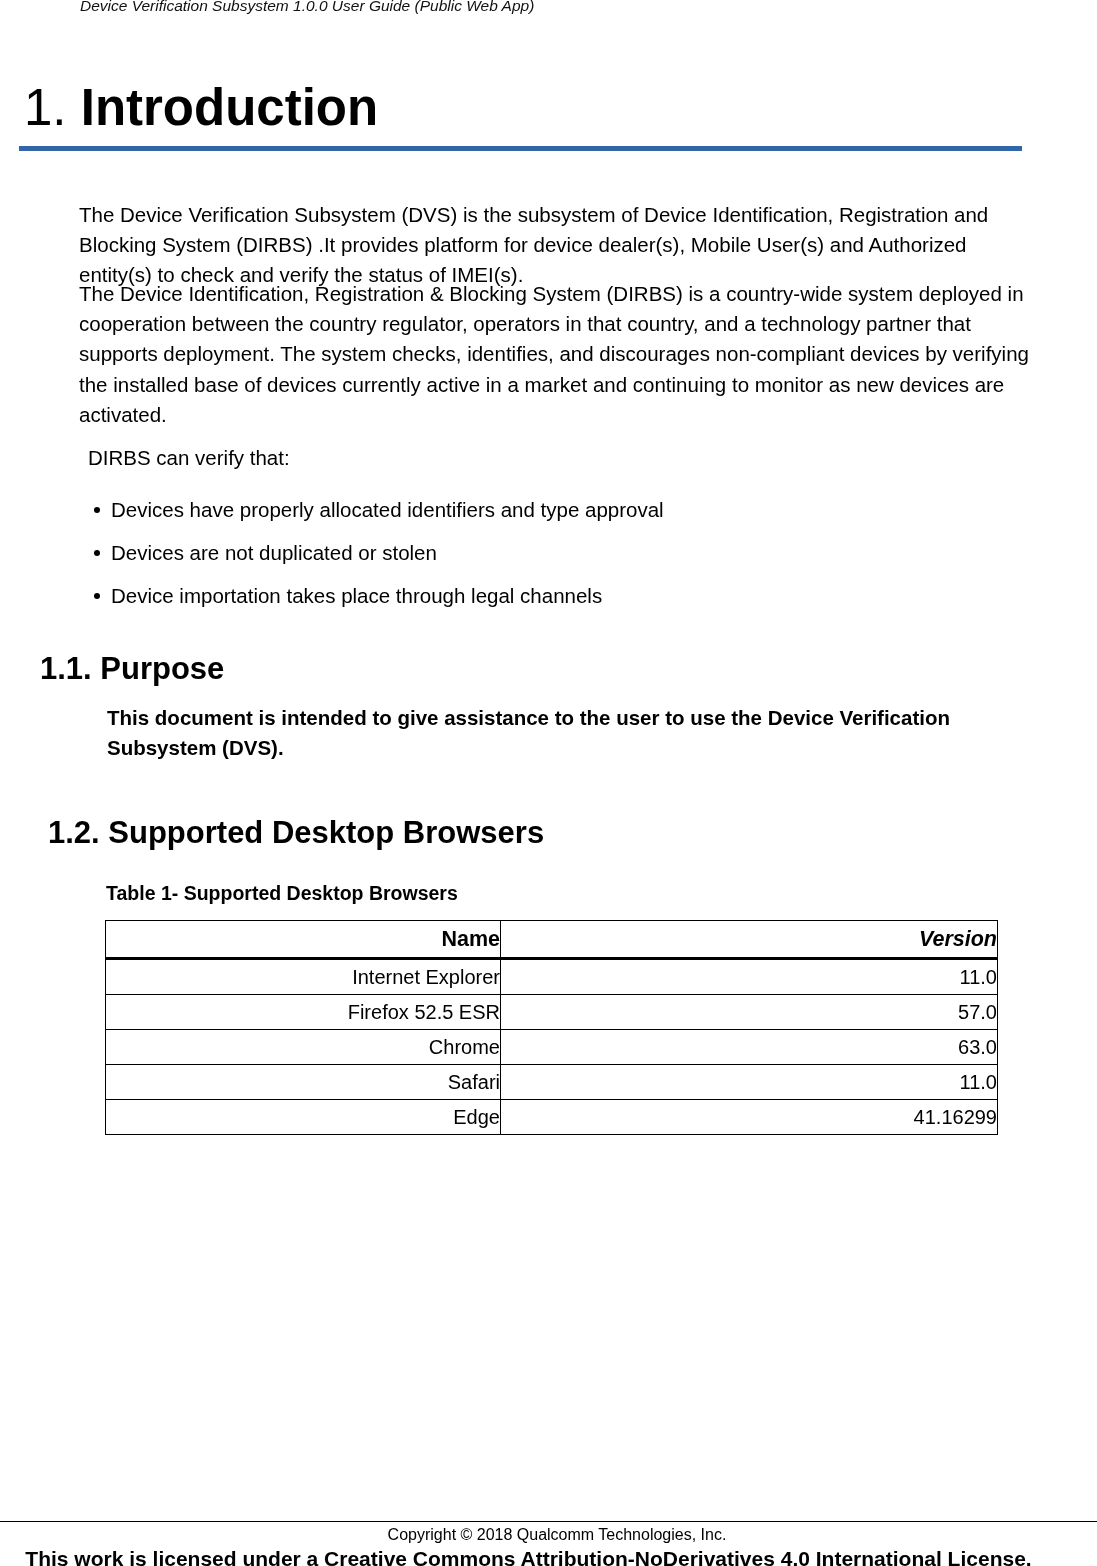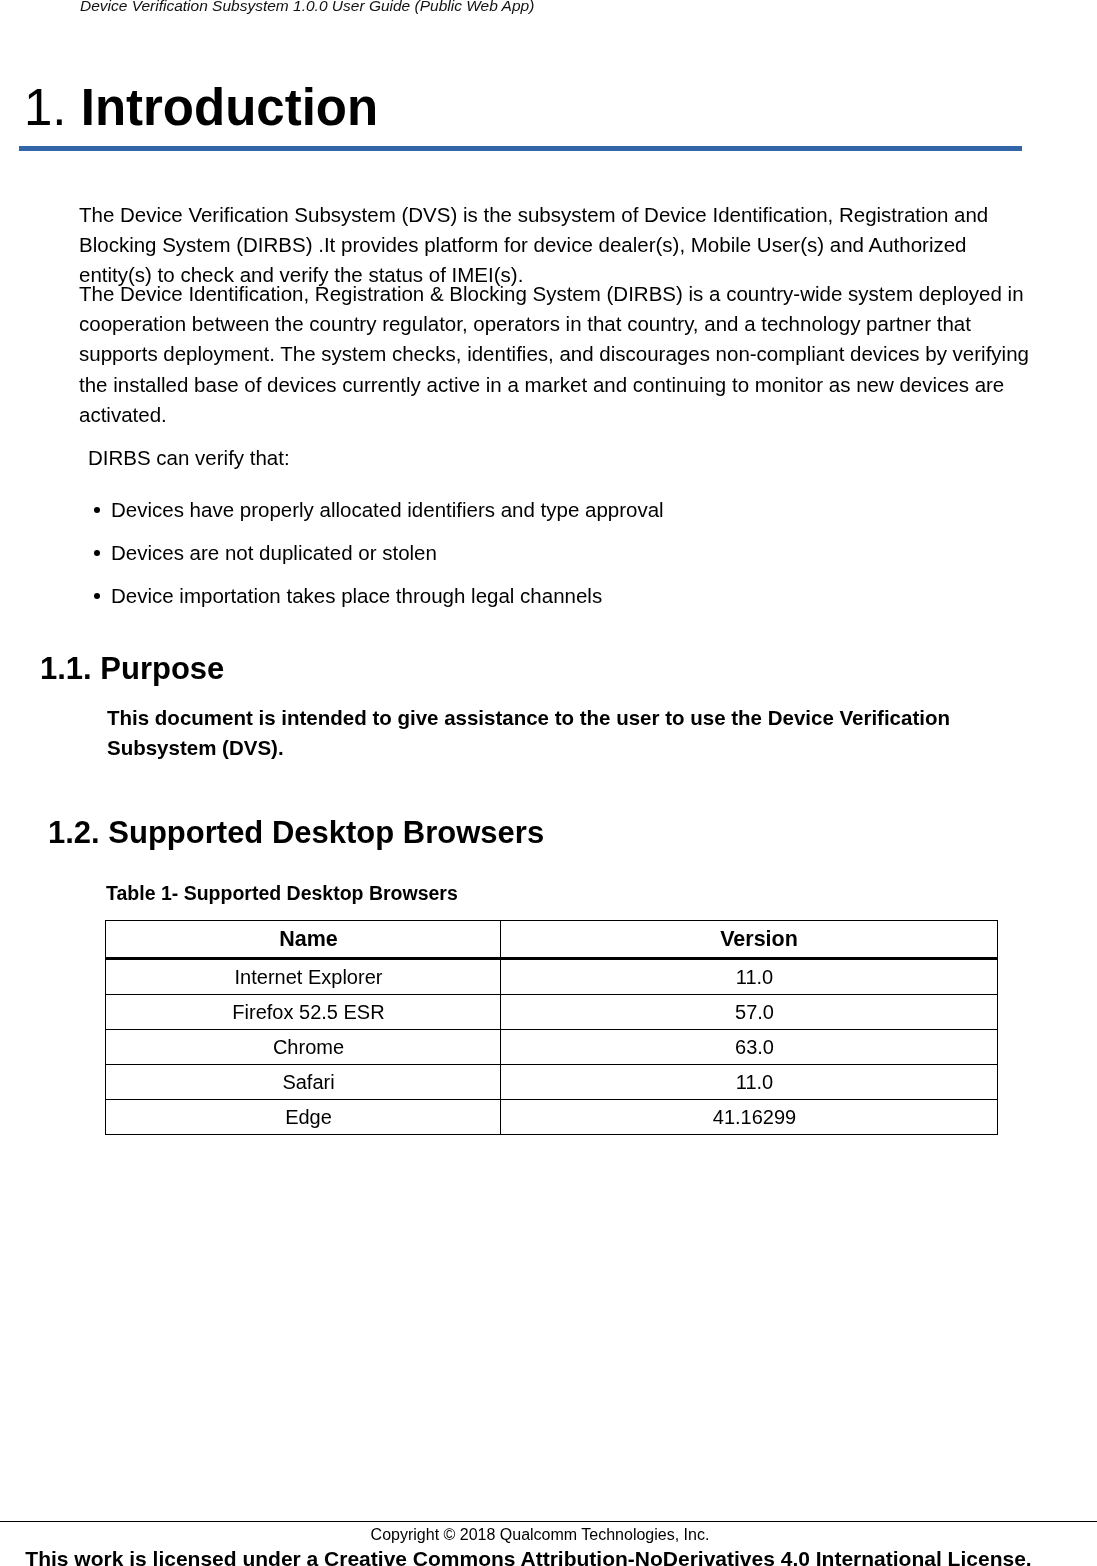--- a/index.html
+++ b/index.html
@@ -39,30 +39,30 @@
     position: absolute; left: 40px; font-size: 31px; font-weight: bold; white-space: nowrap;
   }
   .caption {
     position: absolute; left: 106px; top: 882px; font-size: 19.5px; font-weight: bold;
   }
   table.browsers {
     position: absolute; left: 105px; top: 920px; width: 893px;
     border-collapse: collapse; font-size: 20px;
   }
   table.browsers th, table.browsers td {
-    border: 1px solid #000; text-align: center; padding: 0 0 0 11px; height: 34px;
+    border: 1px solid #000; text-align: right; padding: 0 0 0 11px; height: 34px;
   }
   table.browsers th { font-weight: bold; font-size: 21.5px; height: 36px; border-bottom: 3px solid #000; }
-  table.browsers th.ver { padding-left: 20px; }
+  table.browsers th.ver { padding-left: 20px; font-style: italic; }
   table.browsers td.c1, table.browsers th.c1 { width: 383px; }
   .footer-rule {
     position: absolute; left: 0; top: 1521px; width: 1097px; height: 1px; background: #000;
   }
   .footer-1 {
-    position: absolute; left: 0; width: 1080px; top: 1526px; text-align: center; font-size: 16px;
+    position: absolute; left: 0; width: 1080px; top: 1526px; text-align: center; font-size: 16px; padding-left: 17px;
   }
   .footer-2 {
     position: absolute; left: 0; width: 1057px; top: 1547px; text-align: center; font-size: 21px; font-weight: bold;
   }
 </style>
 </head>
 <body>
 
 <div class="running-header">Device Verification Subsystem 1.0.0 User Guide (Public Web App)</div>
 

